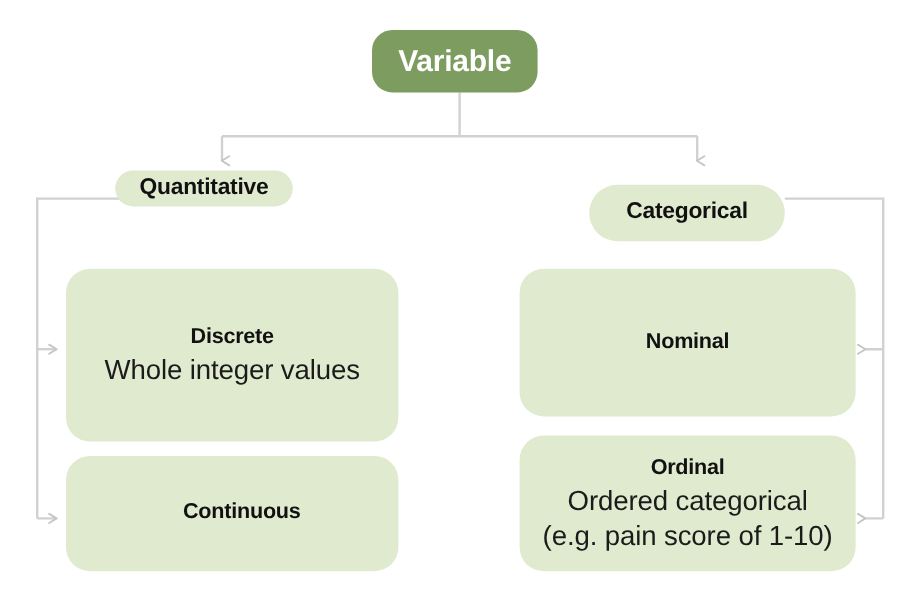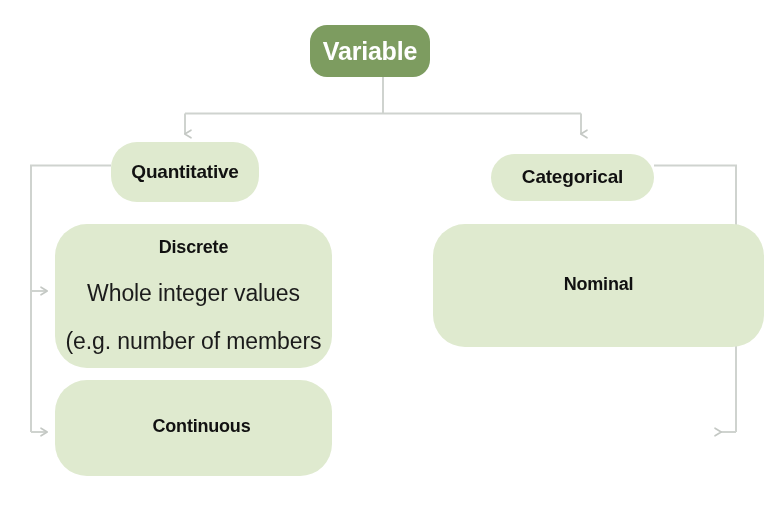--- a/index.html
+++ b/index.html
@@ -39,22 +39,21 @@
   .node-root {
     background: #7d9c60;
     border-radius: 17px;
   }
   .node-branch {
     background: #dfeacf;
     border-radius: 26px;
   }
   .node-leaf {
     background: #dfeacf;
-    border-radius: 32px;
-    gap: 18px;
+    border-radius: 20px;
   }
   .node-title {
     font-weight: bold;
     color: #111111;
     letter-spacing: -0.2px;
   }
   .node-root .node-title {
     color: #ffffff;
     font-size: 25px;
   }
@@ -65,26 +64,26 @@
     font-size: 18px;
     margin-bottom: 2px;
   }
   .node-desc {
     font-size: 23px;
     color: #1b1b1b;
     letter-spacing: -0.1px;
   }
 
   
-  #node-variable      { left: 310px; top: 25px;  width: 120px; height: 52px; }
-  #node-quantitative  { left: 111px; top: 142px; width: 148px; height: 60px; }
+  #node-variable      { left: 310px; top: 25px;  width: 138px; height: 52px; }
+  #node-quantitative  { left: 96px; top: 142px; width: 148px; height: 30px; }
   #node-categorical   { left: 491px; top: 154px; width: 163px; height: 47px; }
   #node-discrete      { left: 55px;  top: 224px; width: 277px; height: 144px; }
   #node-continuous    { left: 55px;  top: 380px; width: 277px; height: 96px; padding-left: 16px; }
-  #node-nominal       { left: 433px; top: 224px; width: 331px; height: 123px; }
+  #node-nominal       { left: 433px; top: 224px; width: 280px; height: 123px; }
   #node-ordinal       { left: 433px; top: 363px; width: 280px; height: 113px; }
 </style>
 </head>
 <body>
 
 <div id="diagram-canvas">
 
   <svg id="connector-layer" viewBox="0 0 768 513" width="768" height="513" xmlns="http://www.w3.org/2000/svg">
     <defs>
       <marker id="arrow-down" markerWidth="10" markerHeight="10" refX="5" refY="8" orient="auto" markerUnits="userSpaceOnUse">
@@ -123,25 +122,29 @@
     <span class="node-title">Quantitative</span>
   </div>
 
   <div class="node node-branch" id="node-categorical">
     <span class="node-title">Categorical</span>
   </div>
 
   <div class="node node-leaf" id="node-discrete">
     <span class="node-title">Discrete</span>
     <span class="node-desc">Whole integer values</span>
-    <span class="node-desc">(e.g. number of members</span>
   </div>
 
   <div class="node node-leaf" id="node-continuous">
     <span class="node-title">Continuous</span>
   </div>
 
   <div class="node node-leaf" id="node-nominal">
     <span class="node-title">Nominal</span>
   </div>
 
+  <div class="node node-leaf" id="node-ordinal">
+    <span class="node-title">Ordinal</span>
+    <span class="node-desc">Ordered categorical</span>
+    <span class="node-desc">(e.g. pain score of 1-10)</span>
+  </div>
 
 </div>
 
 </body></html>

